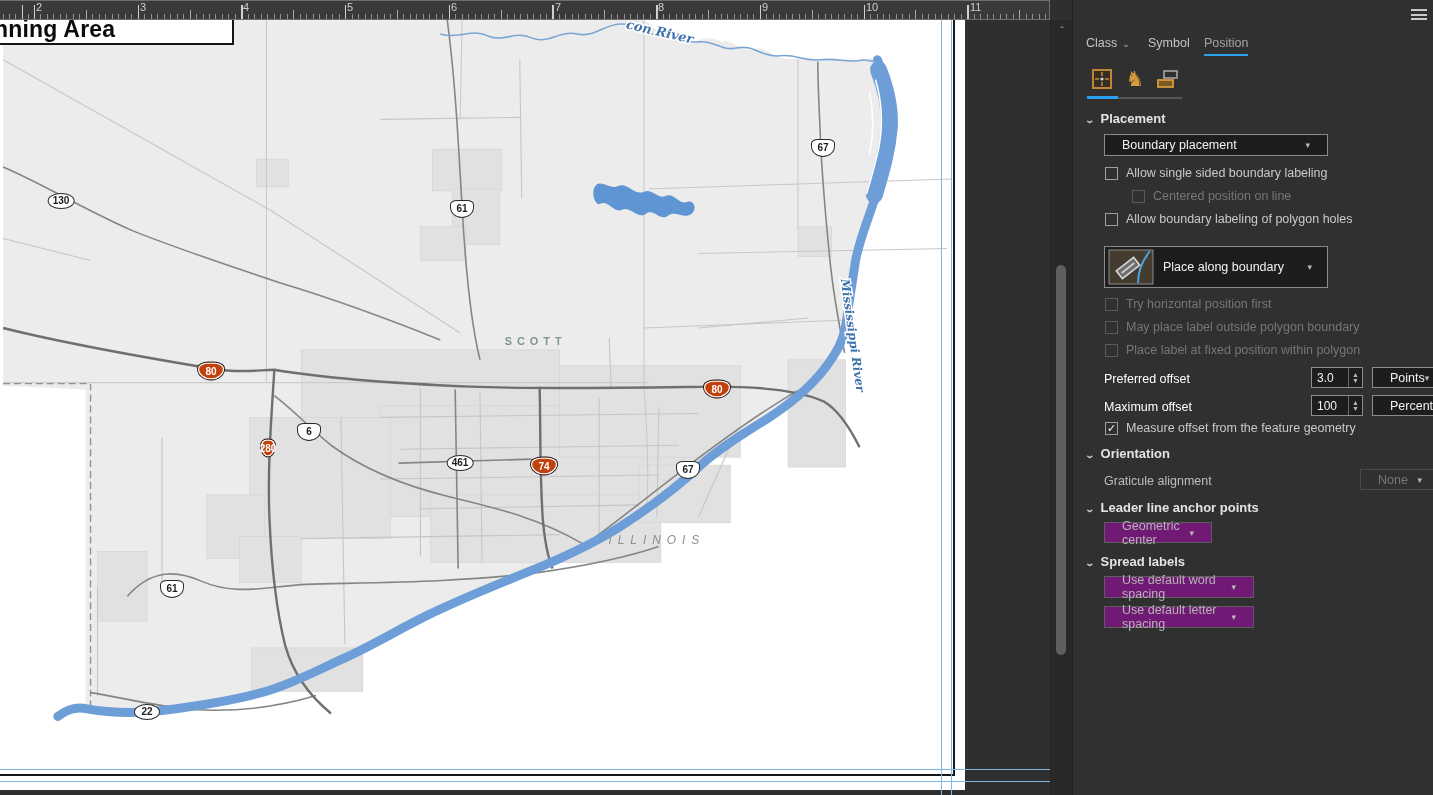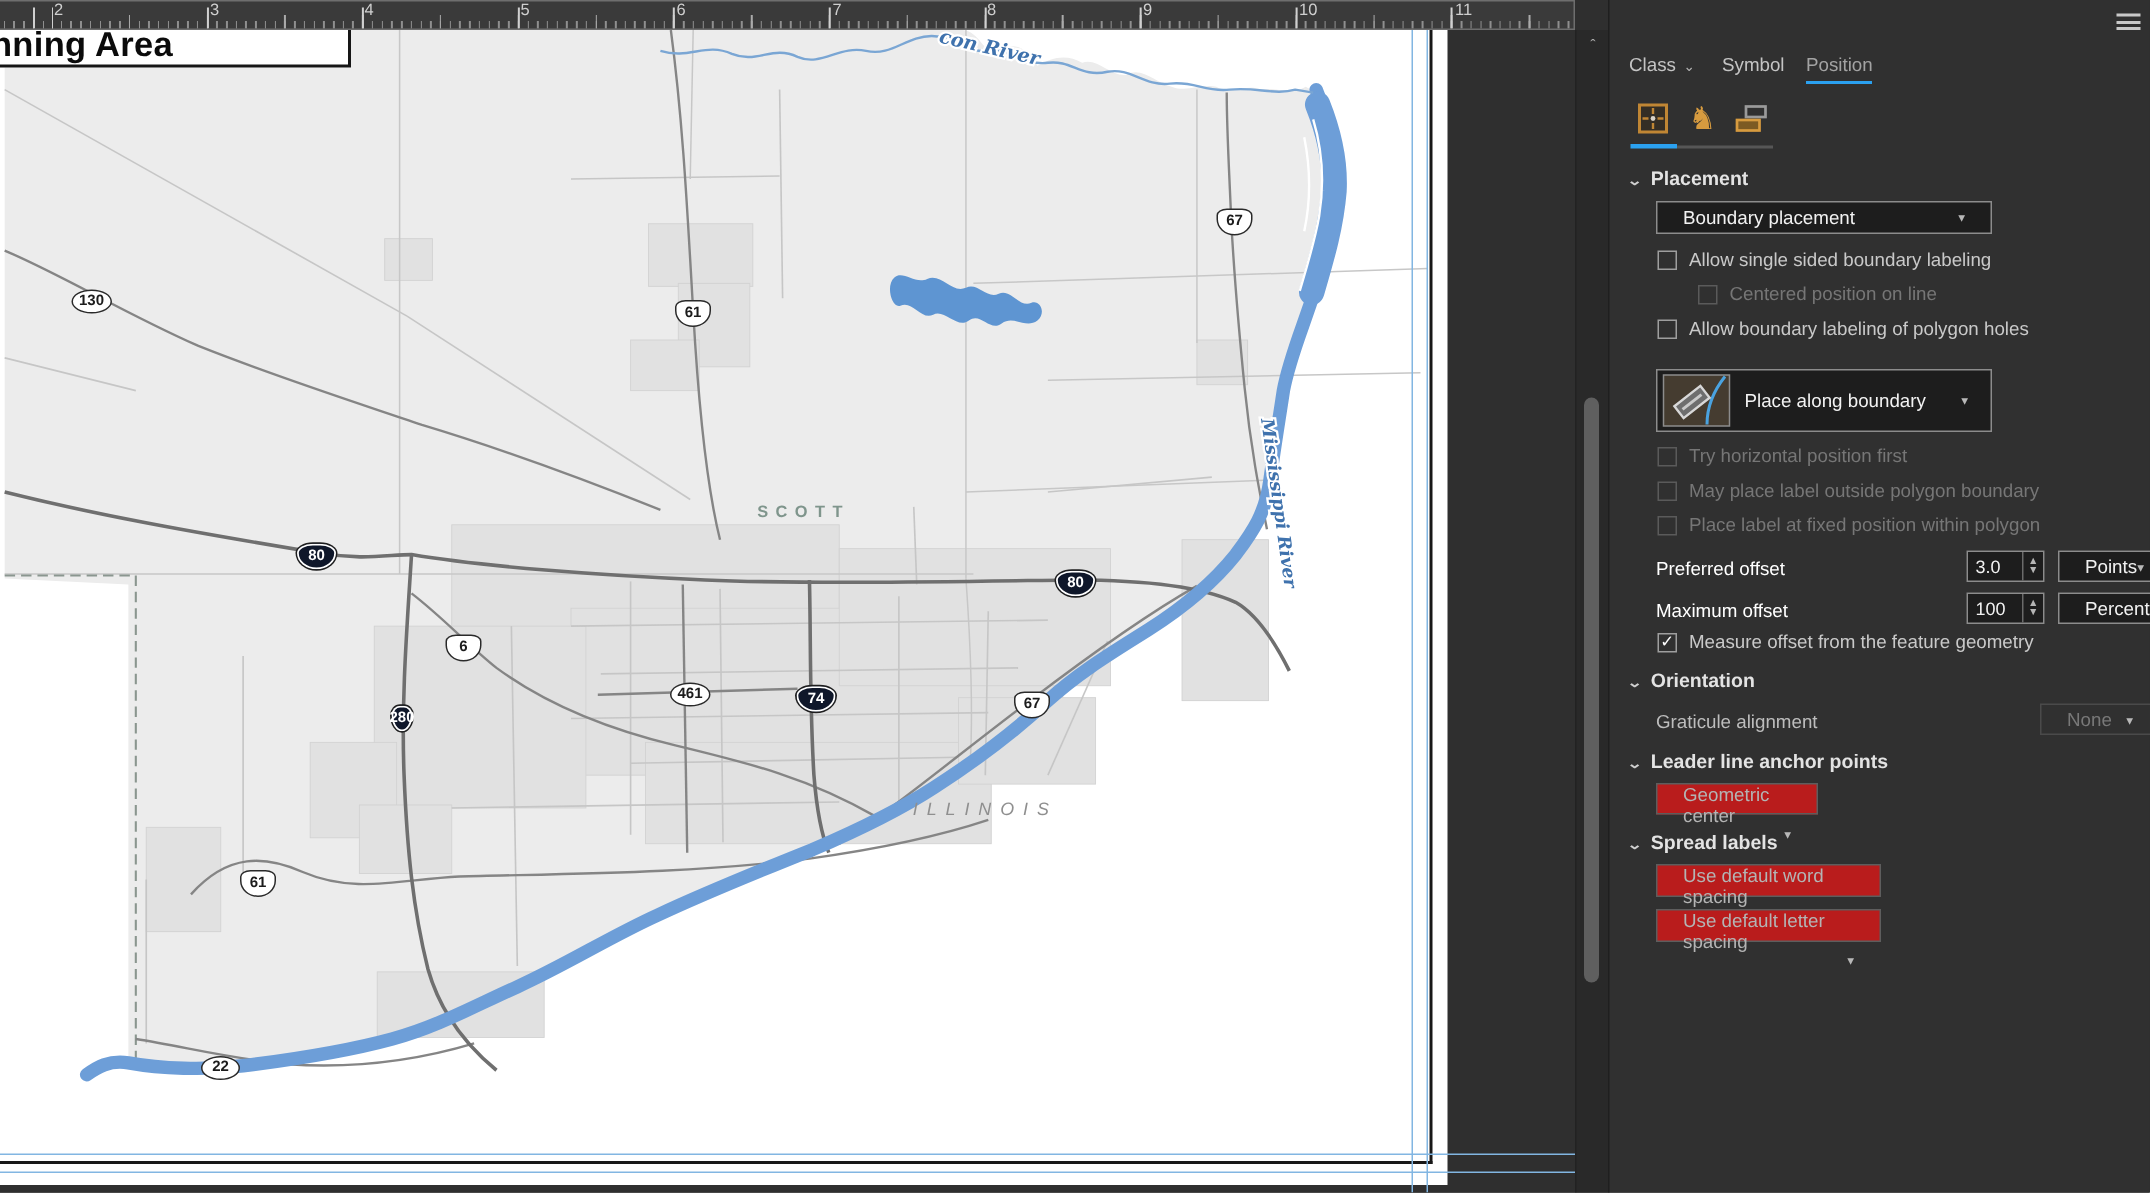--- a/index.html
+++ b/index.html
@@ -19,23 +19,23 @@
   .ruler-num{position:absolute;top:0;font-size:11px;color:#cfcfcf;}
   #page{position:absolute;left:0;top:20px;width:965px;height:770px;background:#ffffff;overflow:hidden;}
   #map-svg{position:absolute;left:0;top:0;}
   
   #map-title{position:absolute;left:-8px;top:-6px;width:242px;height:31px;background:#fff;
     border:2px solid #161616;display:flex;align-items:center;overflow:hidden;}
   #map-title span{font-size:23px;font-weight:800;color:#0b0b0b;white-space:nowrap;letter-spacing:.2px;}
   
   .shield{position:absolute;transform:translate(-50%,-50%);display:flex;align-items:center;justify-content:center;
     font-weight:bold;font-size:10px;line-height:1;}
-  .shield.interstate{background:#0f172a;color:#fff;width:26px;height:17px;
+  .shield.interstate{background:#c2410c;color:#fff;width:26px;height:17px;
     border-radius:45% 45% 55% 55%/40% 40% 70% 70%;box-shadow:inset 0 0 0 1.2px #fff,0 0 0 1px #1e1e1e;}
-  .shield.interstate.wide{width:14px;margin-top:31px;}
+  .shield.interstate.wide{width:14px;}
   .shield.us{background:#fff;color:#1c1c1c;width:24px;height:18px;border:1.6px solid #2a2a2a;
     border-radius:35% 35% 60% 60%/30% 30% 72% 72%;}
   .shield.oval{background:#fff;color:#1c1c1c;height:16px;min-width:26px;padding:0 4px;
     border:1.6px solid #2a2a2a;border-radius:50%;}
   
   .guide-v{position:absolute;top:20px;width:1px;height:775px;background:#82b6e2;}
   .guide-h{position:absolute;left:0;width:1058px;height:1px;background:#82b6e2;}
   .frame-r{position:absolute;left:953px;top:20px;width:2px;height:756px;background:#181818;}
   .frame-b{position:absolute;left:0;top:774px;width:955px;height:2px;background:#181818;}
   
@@ -50,21 +50,21 @@
   .tab{position:absolute;top:36px;color:#c4c4c4;cursor:pointer;}
   .tab .drop{font-size:9px;color:#b5b5b5;margin-left:5px;}
   .tab.active{color:#a3a3a3;border-bottom:2px solid #2ba1f0;padding-bottom:4px;}
   .iconbtn{position:absolute;top:66px;width:26px;height:26px;display:flex;align-items:center;justify-content:center;cursor:pointer;}
   #icon-underline-blue{position:absolute;left:14px;top:96px;width:31px;height:3px;background:#2ba1f0;}
   #icon-underline-gray{position:absolute;left:45px;top:97px;width:64px;height:2px;background:#565656;}
   .sec-header{position:absolute;left:13px;color:#e3e3e3;font-size:13px;font-weight:bold;cursor:pointer;}
   .sec-header .chev{display:inline-block;font-size:9px;color:#cfcfcf;margin-right:7px;transform:scaleX(1.4);}
   .dd{position:absolute;background:#1d1d1d;border:1px solid #8c8c8c;color:#f2f2f2;display:flex;align-items:center;padding:0 17px;cursor:pointer;}
   .dd .caret{margin-left:auto;color:#b8b8b8;font-size:9px;}
-  .dd.gray{background:#b91c1c;border:1px solid #5d5d5d;color:#b4b4b4;flex-direction:column;}
+  .dd.gray{background:#701a75;border:1px solid #5d5d5d;color:#b4b4b4;}
   .dd.disabled{background:#303030;border:1px solid #4a4a4a;color:#787878;cursor:default;}
   .cb-row{position:absolute;display:flex;align-items:center;cursor:pointer;}
   .cb-box{width:13px;height:13px;border:1px solid #9e9e9e;background:transparent;margin-right:8px;flex:none;
     display:flex;align-items:center;justify-content:center;color:#fff;font-size:11px;line-height:1;}
   .cb-row.disabled{cursor:default;}
   .cb-row.disabled .cb-box{border-color:#5a5a5a;}
   .cb-row .cb-label{color:#c9c9c9;}
   .cb-row.disabled .cb-label{color:#767676;}
   .field-label{position:absolute;left:31px;color:#ffffff;}
   .spin{position:absolute;width:52px;height:21px;background:#1d1d1d;border:1px solid #8c8c8c;display:flex;cursor:text;}

